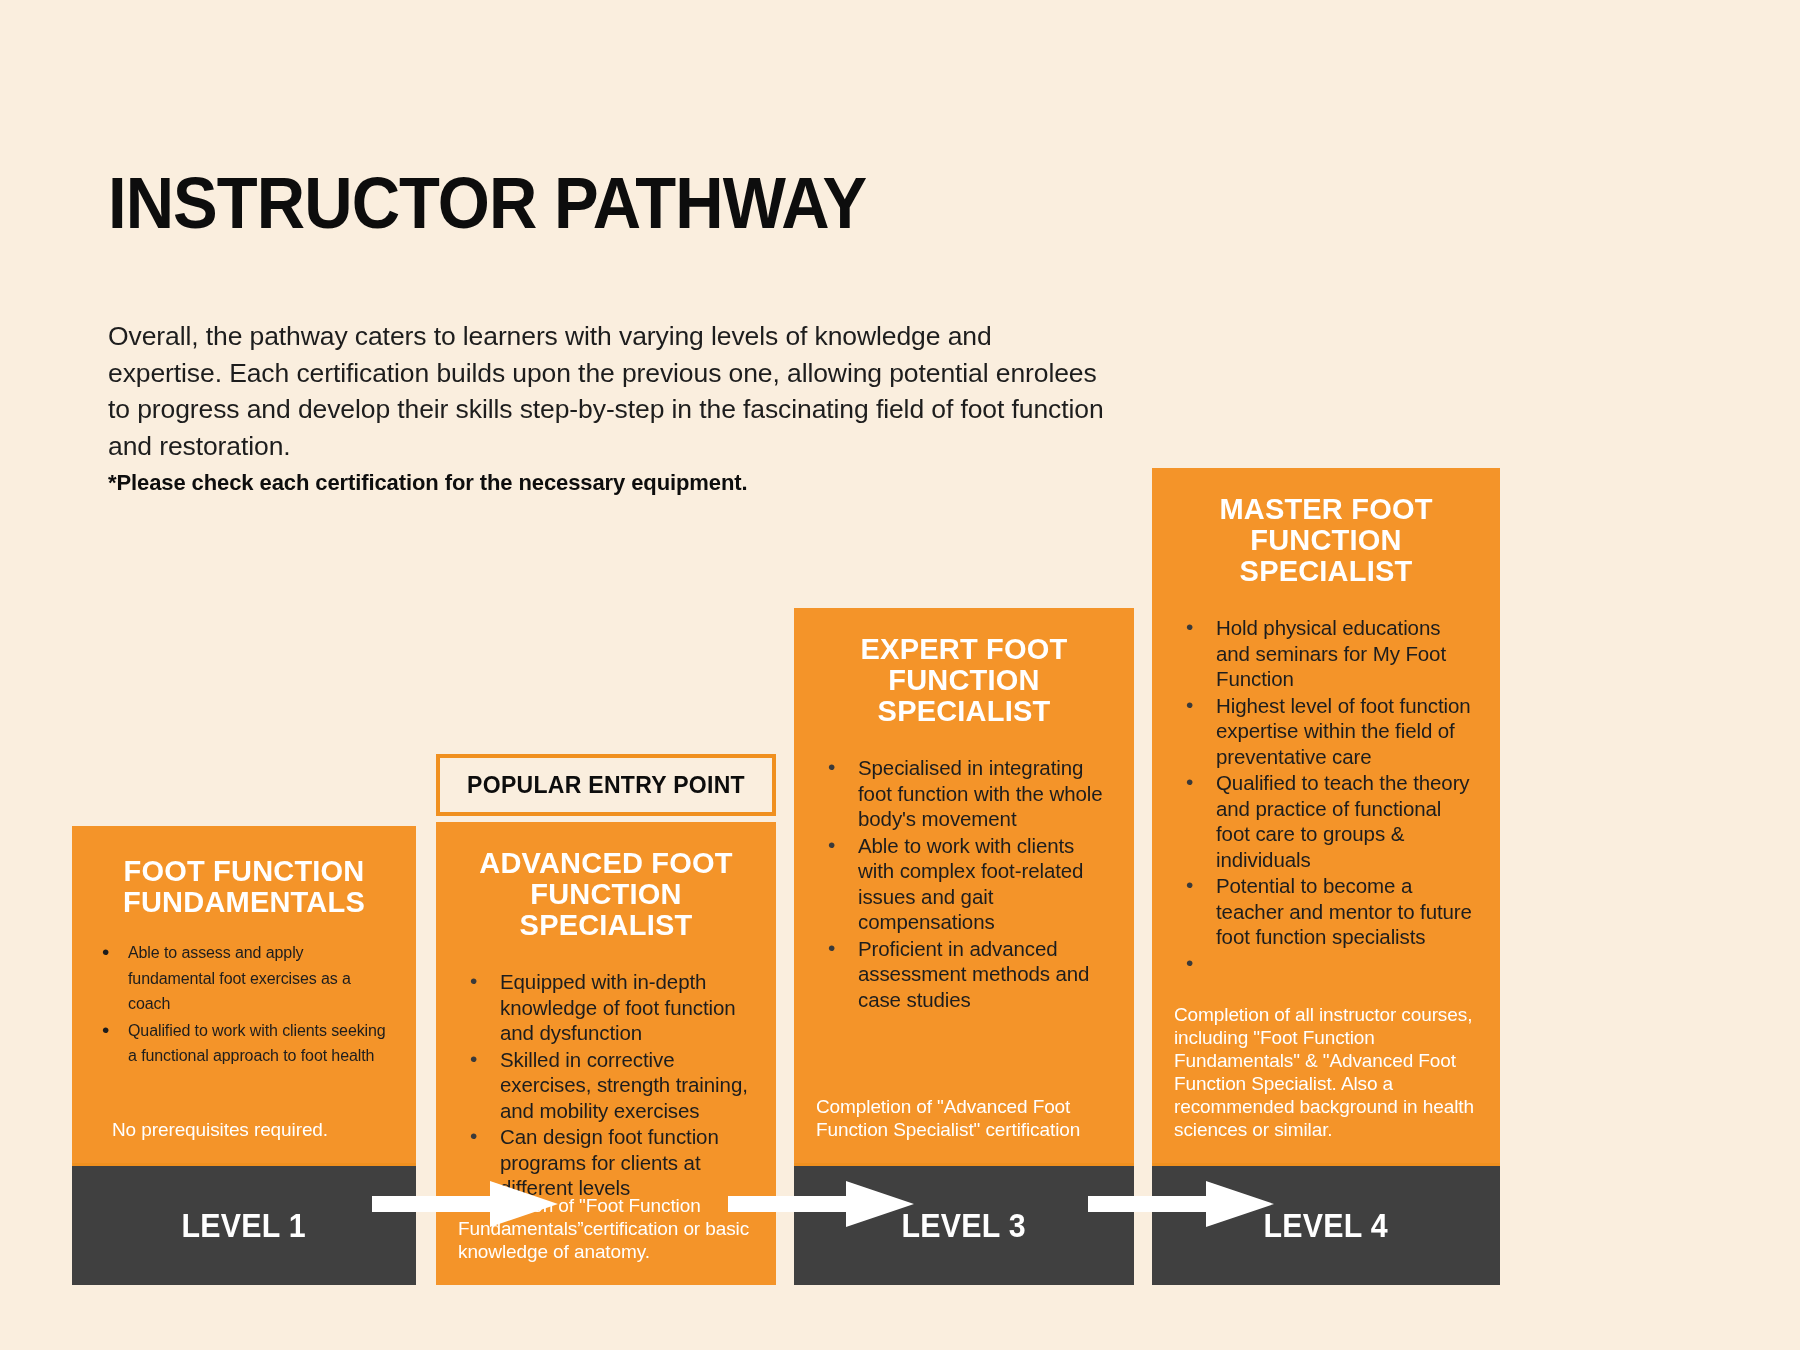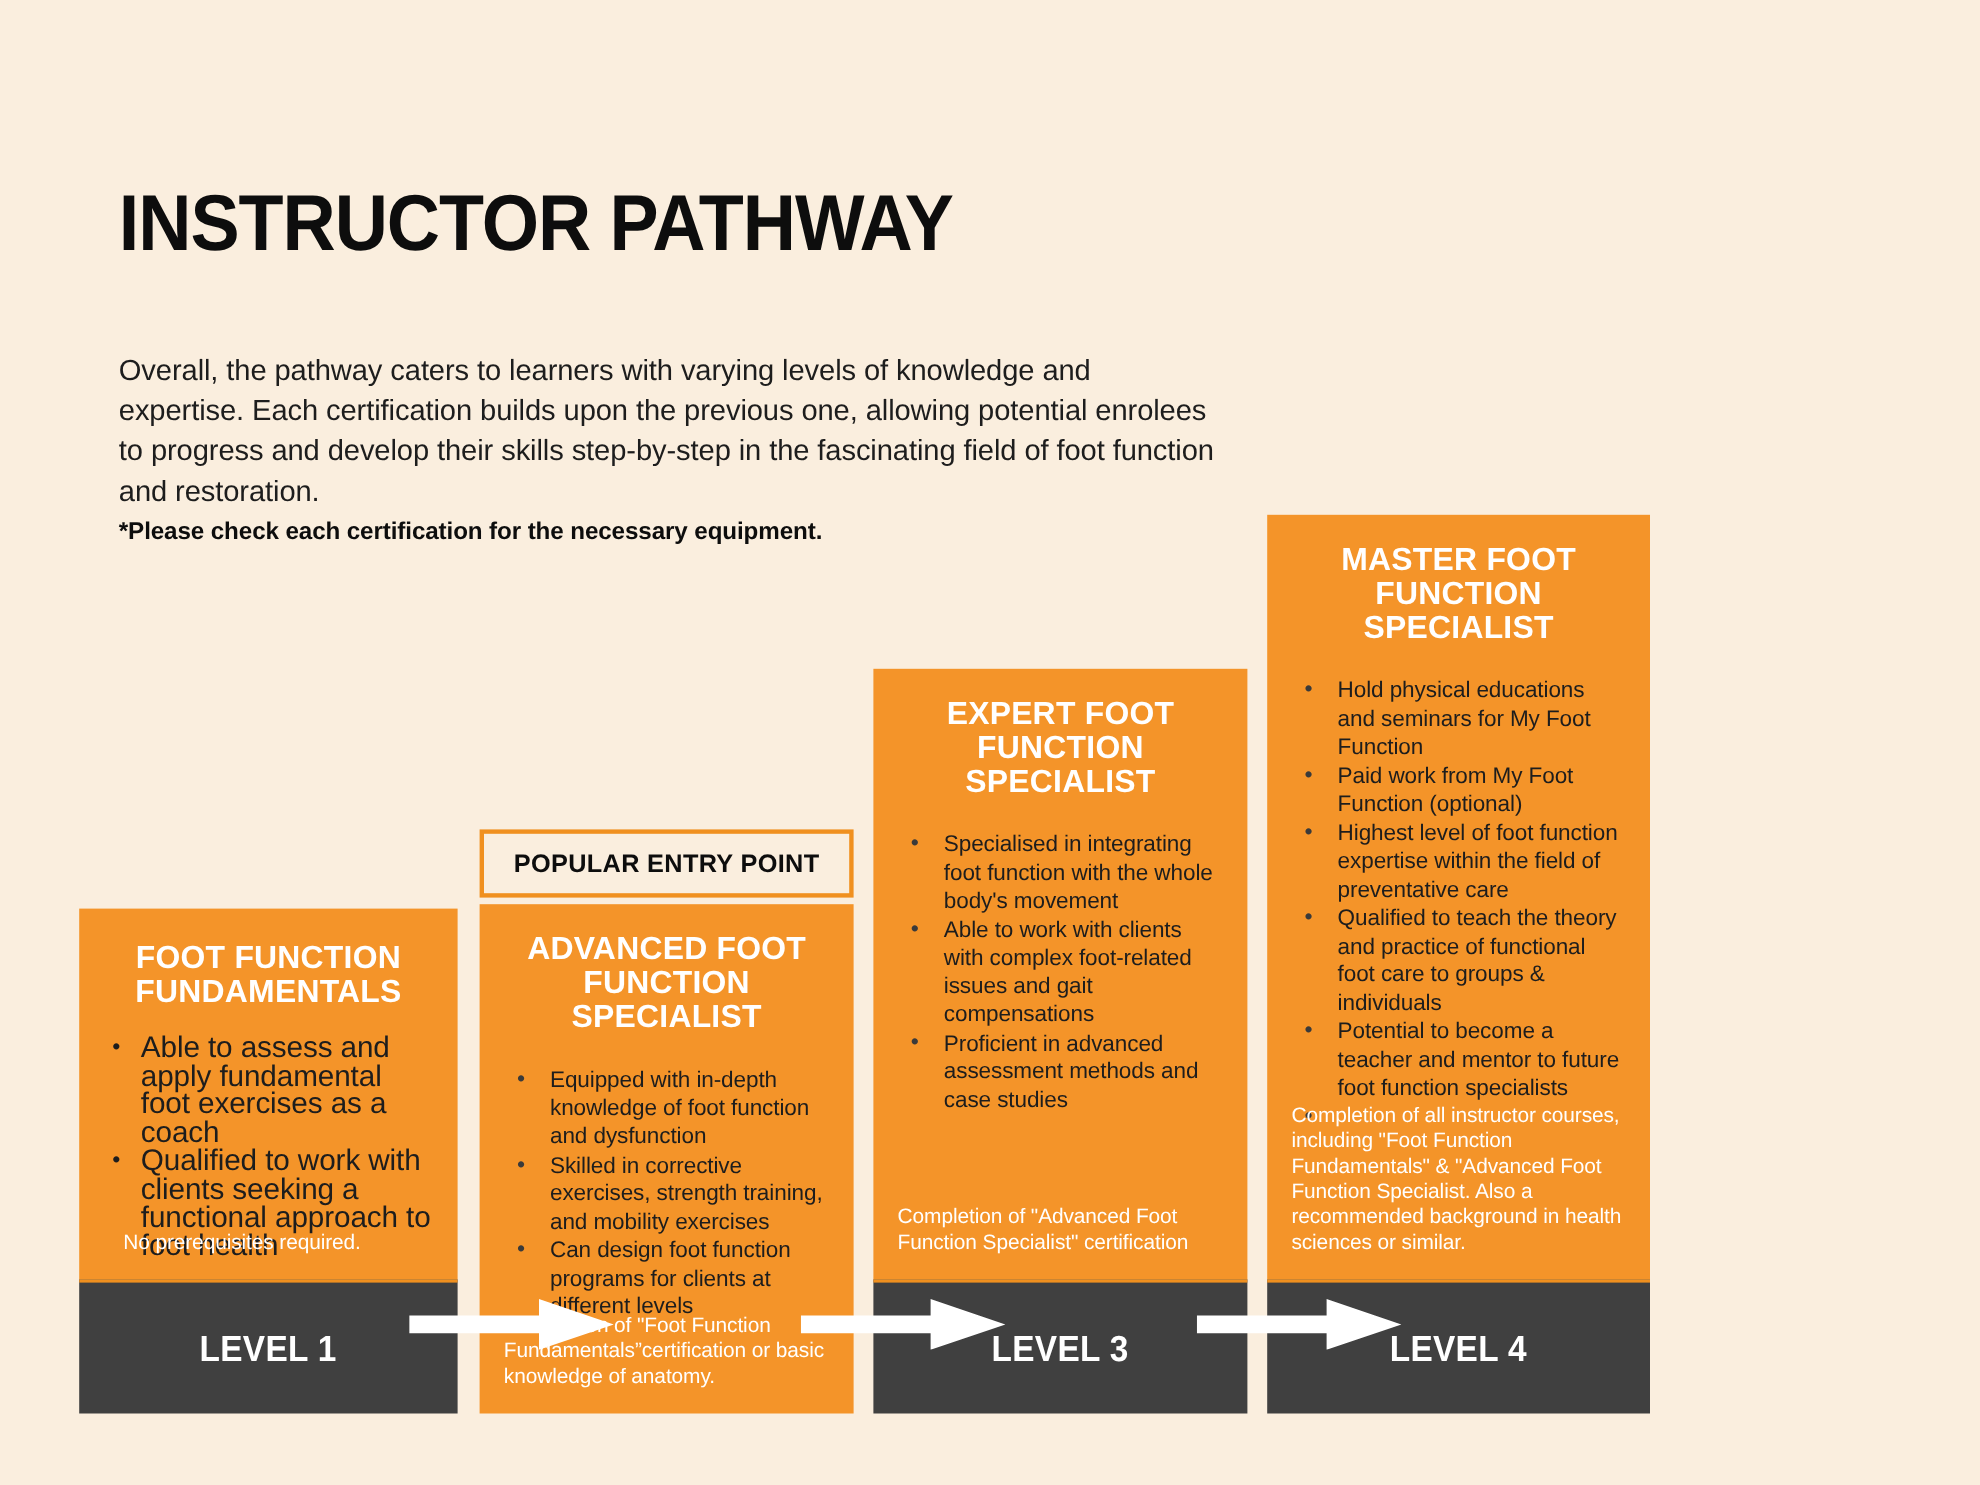--- a/index.html
+++ b/index.html
@@ -166,21 +166,21 @@
   #col-3 .card { height: 555px; }
   #col-4 .card { height: 695px; }
 
   #col-1 .note { bottom: 22px; left: 40px; }
   #col-2 .note { bottom: 22px; }
   #col-3 .note { bottom: 22px; }
   #col-4 .note { bottom: 22px; left: 22px; }
 
   #col-1 .card-title { padding-top: 30px; }
   #col-1 .bullets { margin-top: 22px; }
-  #col-1 .bullets li { font-size: 27px; line-height: 25.5px; }
+  #col-1 .bullets li { font-size: 16px; line-height: 25.5px; }
 </style>
 </head>
 <body>
 
 <div id="stage">
 
   <h1 id="page-title">INSTRUCTOR PATHWAY</h1>
 
   <div id="intro">
     <p id="intro-paragraph">Overall, the pathway caters to learners with varying levels of knowledge and expertise. Each certification builds upon the previous one, allowing potential enrolees to progress and develop their skills step-by-step in the fascinating field of foot function and restoration.</p>
@@ -241,21 +241,20 @@
   </div>
 
   <div class="column" id="col-4">
     <div class="card">
       <div class="card-title">
         <div>MASTER FOOT</div>
         <div>FUNCTION SPECIALIST</div>
       </div>
       <ul class="bullets">
         <li>Hold physical educations and seminars for My Foot Function</li>
-        <li>Paid work from My Foot Function (optional)</li>
         <li>Highest level of foot function expertise within the field of preventative care</li>
         <li>Qualified to teach the theory and practice of functional foot care to groups &amp; individuals</li>
         <li>Potential to become a teacher and mentor to future foot function specialists</li>
         <li></li>
       </ul>
       <div class="note">Completion of all instructor courses, including "Foot Function Fundamentals" &amp; "Advanced Foot Function Specialist. Also a recommended background in health sciences or similar.</div>
     </div>
     <div class="level-bar">
       <span class="level-label">LEVEL 4</span>
     </div>

